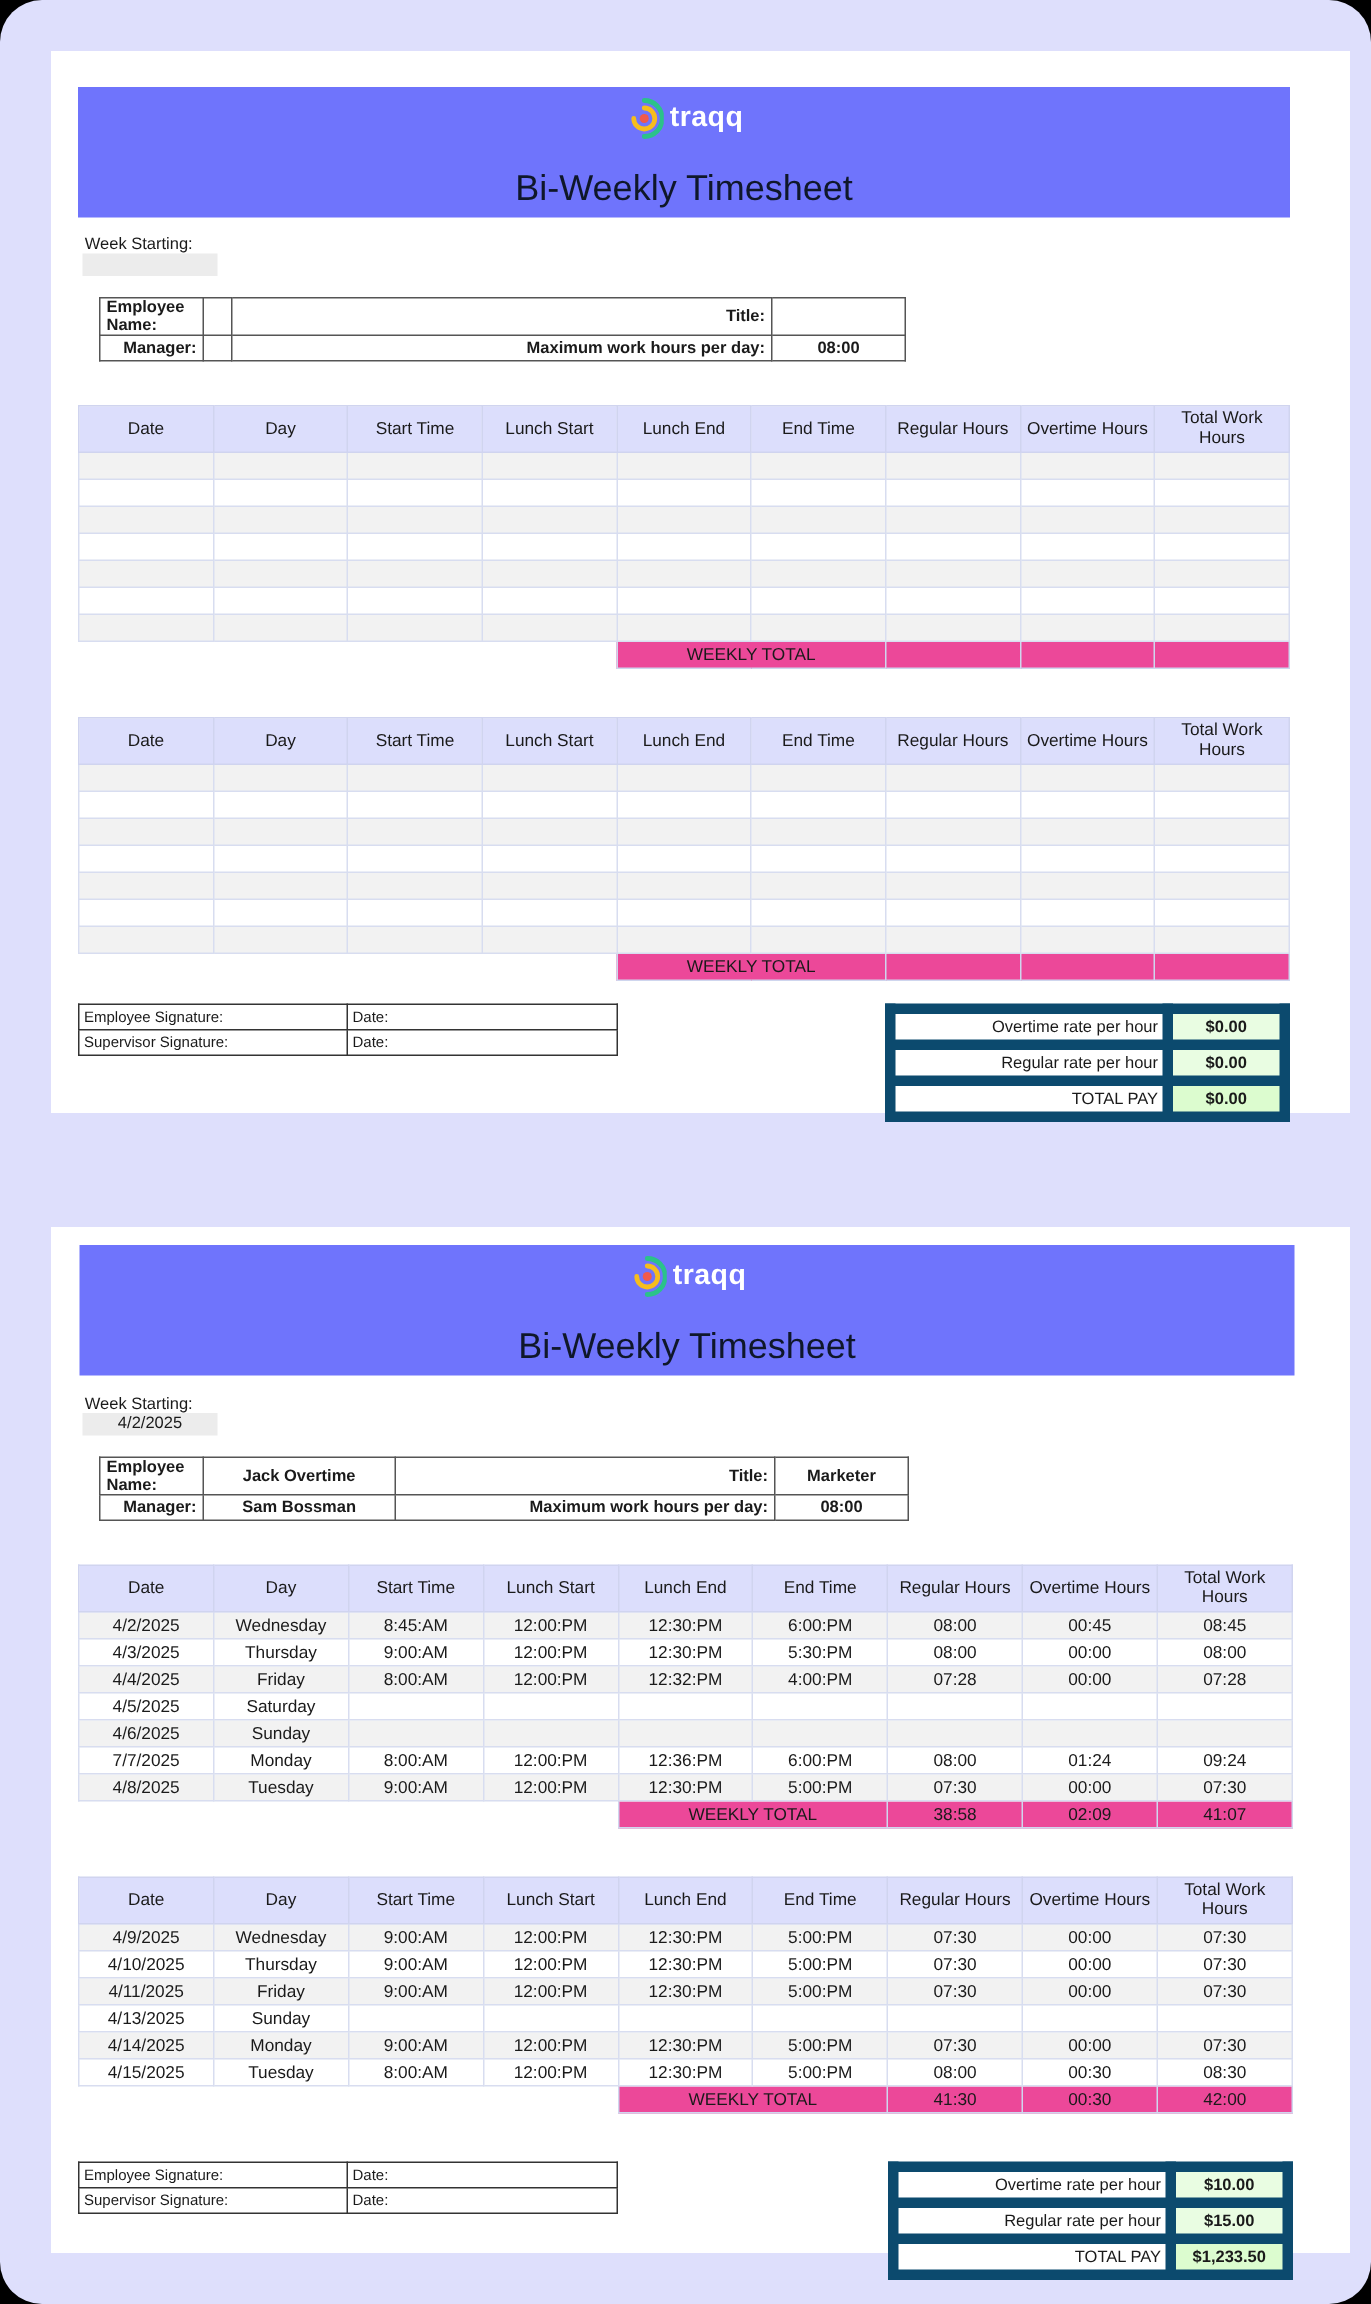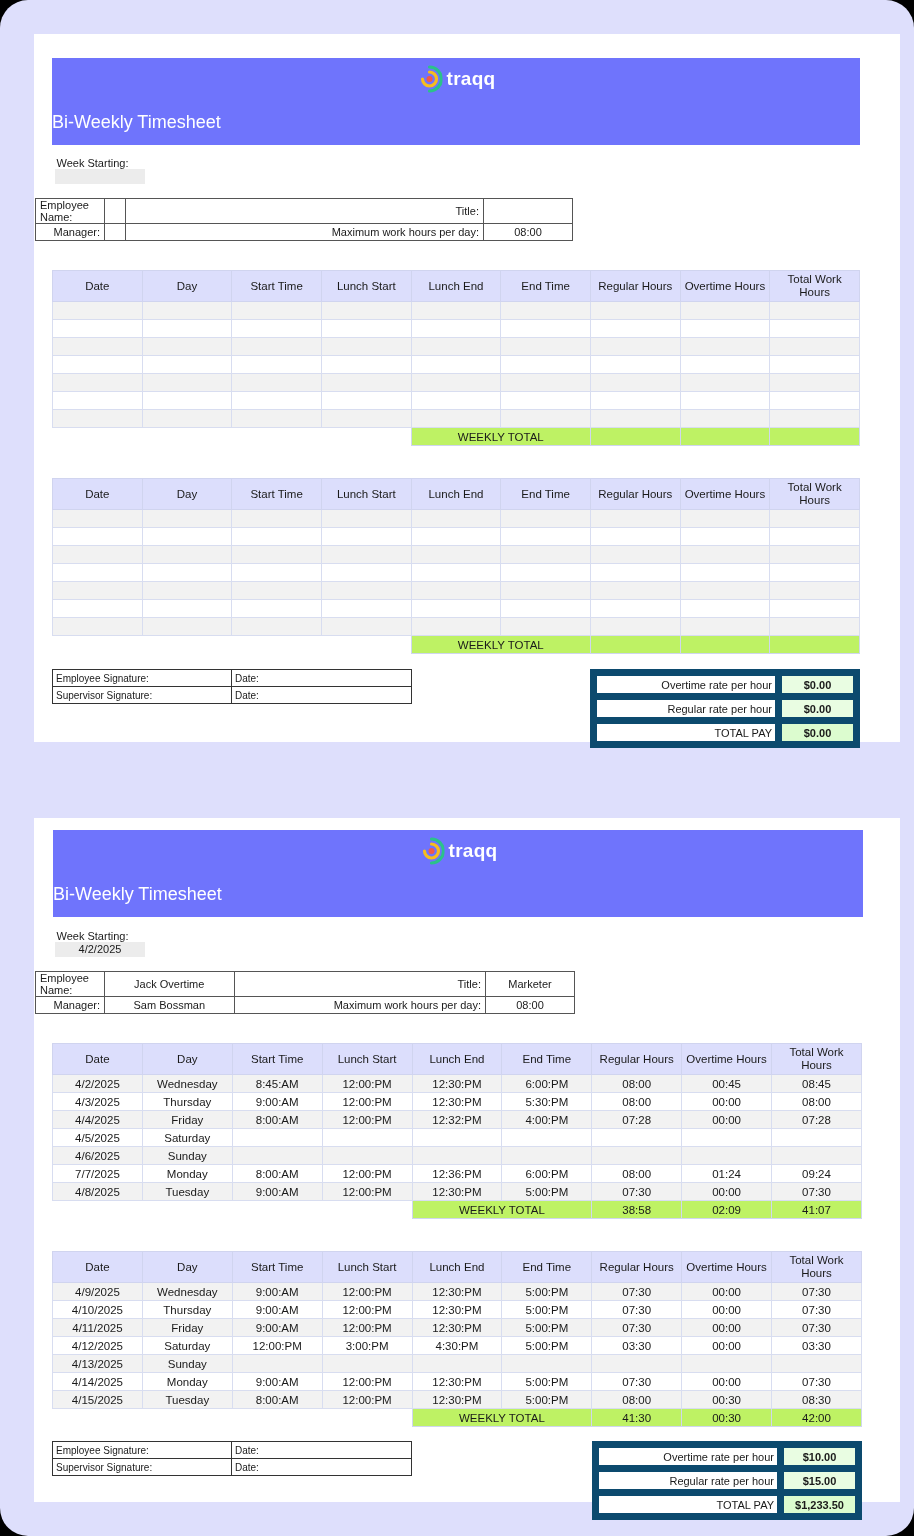--- a/index.html
+++ b/index.html
@@ -11,47 +11,47 @@
   .card1 { top: 34px; height: 708px; }
   .card2 { top: 818px; height: 684px; }
 
   .header { position: absolute; left: 18px; width: 808px; height: 87px; background: #6f74fc; }
   .card1 .header { top: 24px; }
   .card2 .header { top: 12px; left: 19px; width: 810px; }
   .logo { position: absolute; left: 50%; top: 6px; transform: translateX(-50%);
           display: flex; align-items: center; gap: 4px; }
   .logo svg { width: 26px; height: 30px; display: block; }
   .logo-text { color: #fff; font-weight: bold; font-size: 19px; letter-spacing: 0.3px; }
-  .sheet-title { position: absolute; left: 0; right: 0; top: 54px; 
-                 color: #ffffff; font-size: 18px; }
+  .sheet-title { position: absolute; left: 0; right: 0; top: 54px; text-align: center;
+                 color: #0f172a; font-size: 24px; }
 
   .week-row { position: absolute; left: 21px; display: flex; align-items: center; font-size: 11px; flex-direction: column; }
   .card1 .week-row { top: 123px; }
   .card2 .week-row { top: 112px; }
   .week-label { width: 87px; }
   .week-value { width: 90px; height: 15px; background: #ececec; text-align: center; line-height: 15px; font-size: 11px; }
 
-  .info { position: absolute; left: 1px; width: 538px; border: 1px solid #555; border-collapse: collapse; font-size: 11px; }
+  .info { position: absolute; left: 32px; width: 538px; border: 1px solid #555; border-collapse: collapse; font-size: 11px; font-weight: bold; }
   .card1 .info { top: 164px; }
   .card2 .info { top: 153px; width: 540px; }
   .info td { border: 1px solid #555; height: 16px; padding: 0 4px; }
   .info .lbl-left { width: 60px; text-align: left; }
   .info .lbl-mgr { text-align: right; }
   .info .val { text-align: center; }
   .info .lbl-right { text-align: right; }
   .info .val-right { text-align: center; width: 80px; }
 
   .ts { position: absolute; left: 18px; border-collapse: collapse; font-size: 11.5px; table-layout: fixed; width: 808px; }
   .card2 .ts { width: 810px; }
   .ts th { background: #dcdefc; font-weight: normal; height: 28px; border: 1px solid #d0d4ef; line-height: 13px; }
   .ts td { border: 1px solid #d8ddf0; height: 17px; text-align: center; padding: 0; }
   .ts tr.row:nth-child(even) td { background: #f2f2f2; }
   .ts tr.row:nth-child(odd) td { background: #ffffff; }
   .ts tr.total td.blank { border: none; background: #fff; }
-  .ts tr.total td.tot { background: #bef264; border: 1px solid #cfd6ee; }
+  .ts tr.total td.tot { background: #ec4899; border: 1px solid #cfd6ee; }
   .card1 .ts1 { top: 236px; }
   .card1 .ts2 { top: 444px; }
   .card2 .ts1 { top: 225px; }
   .card2 .ts2 { top: 433px; }
 
   .sig { position: absolute; left: 18px; width: 360px; border-collapse: collapse; font-size: 10px; }
   .card1 .sig { top: 635px; }
   .card2 .sig { top: 623px; }
   .sig td { border: 1px solid #333; height: 16px; padding: 0 3px; }
   .sig td.l { width: 172px; }
@@ -521,31 +521,20 @@
             <td>Friday</td>
             <td>9:00:AM</td>
             <td>12:00:PM</td>
             <td>12:30:PM</td>
             <td>5:00:PM</td>
             <td>07:30</td>
             <td>00:00</td>
             <td>07:30</td>
           </tr>
           <tr class="row">
-            <td>4/12/2025</td>
-            <td>Saturday</td>
-            <td>12:00:PM</td>
-            <td>3:00:PM</td>
-            <td>4:30:PM</td>
-            <td>5:00:PM</td>
-            <td>03:30</td>
-            <td>00:00</td>
-            <td>03:30</td>
-          </tr>
-          <tr class="row">
             <td>4/13/2025</td>
             <td>Sunday</td>
             <td></td>
             <td></td>
             <td></td>
             <td></td>
             <td></td>
             <td></td>
             <td></td>
           </tr>

